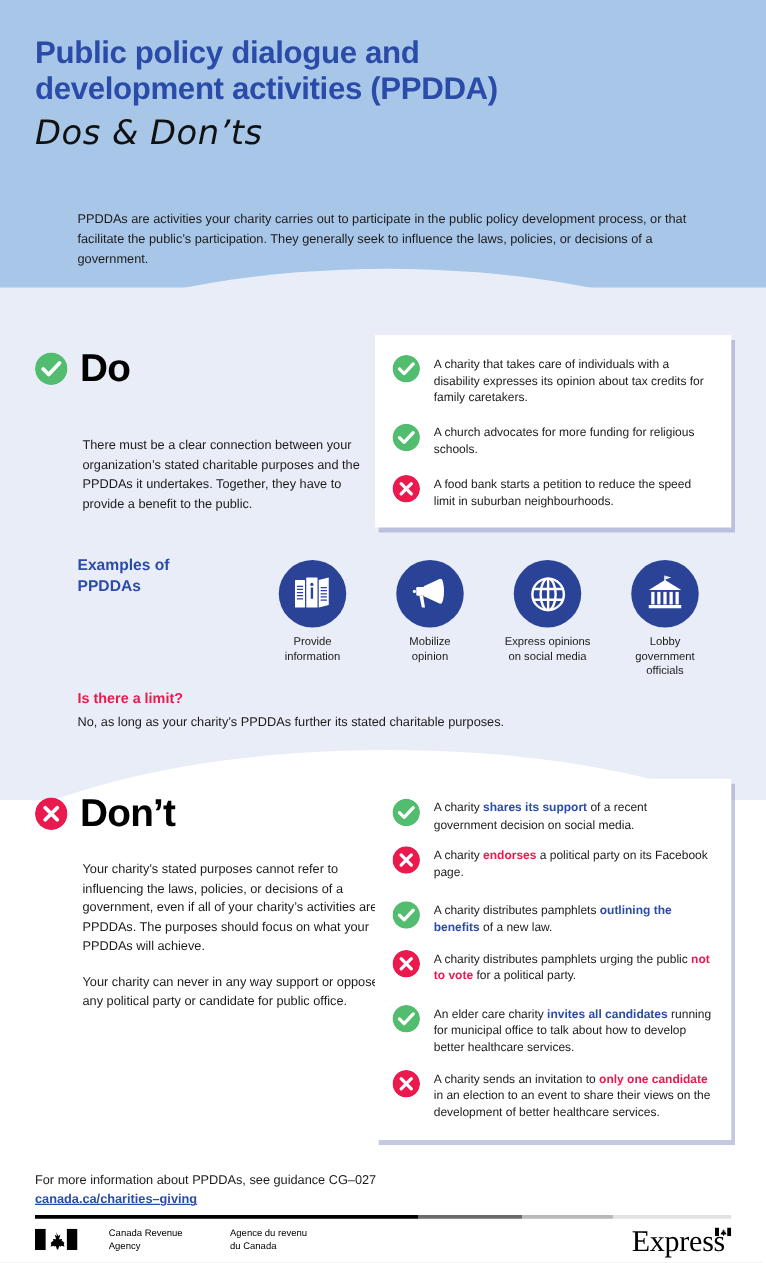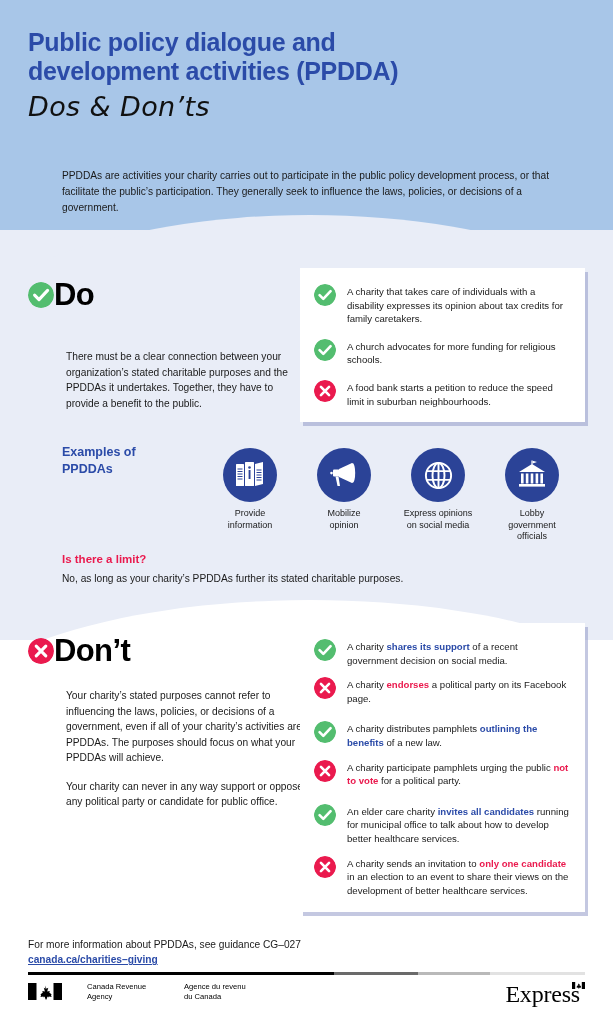--- a/index.html
+++ b/index.html
@@ -59,21 +59,21 @@
     font-weight: 300;
     letter-spacing: 0.4px;
     font-family: "DejaVu Sans", sans-serif;
   }
   .intro {
     position: absolute; left: 62px; top: 168px; width: 510px;
     color: #1a1a1a; font-size: 10.2px; line-height: 1.55;
   }
 
   
-  .sec-head { position: absolute; display: flex; align-items: center; gap: 0; }
+  .sec-head { position: absolute; display: flex; align-items: center; gap: 10px; }
   .sec-head .word { font-size: 31px; font-weight: bold; color: #000; letter-spacing: -0.6px; }
   .badge { border-radius: 50%; flex: none; display: block; }
 
   .sec-body {
     position: absolute; width: 232px;
     color: #1a1a1a; font-size: 10.2px; line-height: 1.52;
   }
   .sec-body p + p { margin-top: 13px; }
 
   
@@ -322,21 +322,21 @@
           <path d="M6.6 13.2 L11.0 17.6 L19.6 8.4" stroke="#fff" stroke-width="3.1" fill="none" stroke-linecap="round" stroke-linejoin="round"></path>
         </svg>
         <span class="txt"><span>A charity distributes pamphlets </span><span class="hl-blue">outlining the benefits</span><span> of a new law.</span></span>
       </div>
 
       <div class="card-row" style="margin-top:10px">
         <svg class="badge" width="22" height="22" viewBox="0 0 26 26" style="flex:none">
           <circle cx="13" cy="13" r="13" fill="#ea1a4e"></circle>
           <path d="M8.2 8.2 L17.8 17.8 M17.8 8.2 L8.2 17.8" stroke="#fff" stroke-width="3.1" stroke-linecap="round"></path>
         </svg>
-        <span class="txt"><span>A charity participate pamphlets urging the public </span><span class="hl-red">not to vote</span><span> for a political party.</span></span>
+        <span class="txt"><span>A charity distributes pamphlets urging the public </span><span class="hl-red">not to vote</span><span> for a political party.</span></span>
       </div>
 
       <div class="card-row" style="margin-top:16px">
         <svg class="badge" width="22" height="22" viewBox="0 0 26 26" style="flex:none">
           <circle cx="13" cy="13" r="13" fill="#53bd6f"></circle>
           <path d="M6.6 13.2 L11.0 17.6 L19.6 8.4" stroke="#fff" stroke-width="3.1" fill="none" stroke-linecap="round" stroke-linejoin="round"></path>
         </svg>
         <span class="txt"><span>An elder care charity </span><span class="hl-blue">invites all candidates</span><span> running for municipal office to talk about how to develop better healthcare services.</span></span>
       </div>
 

